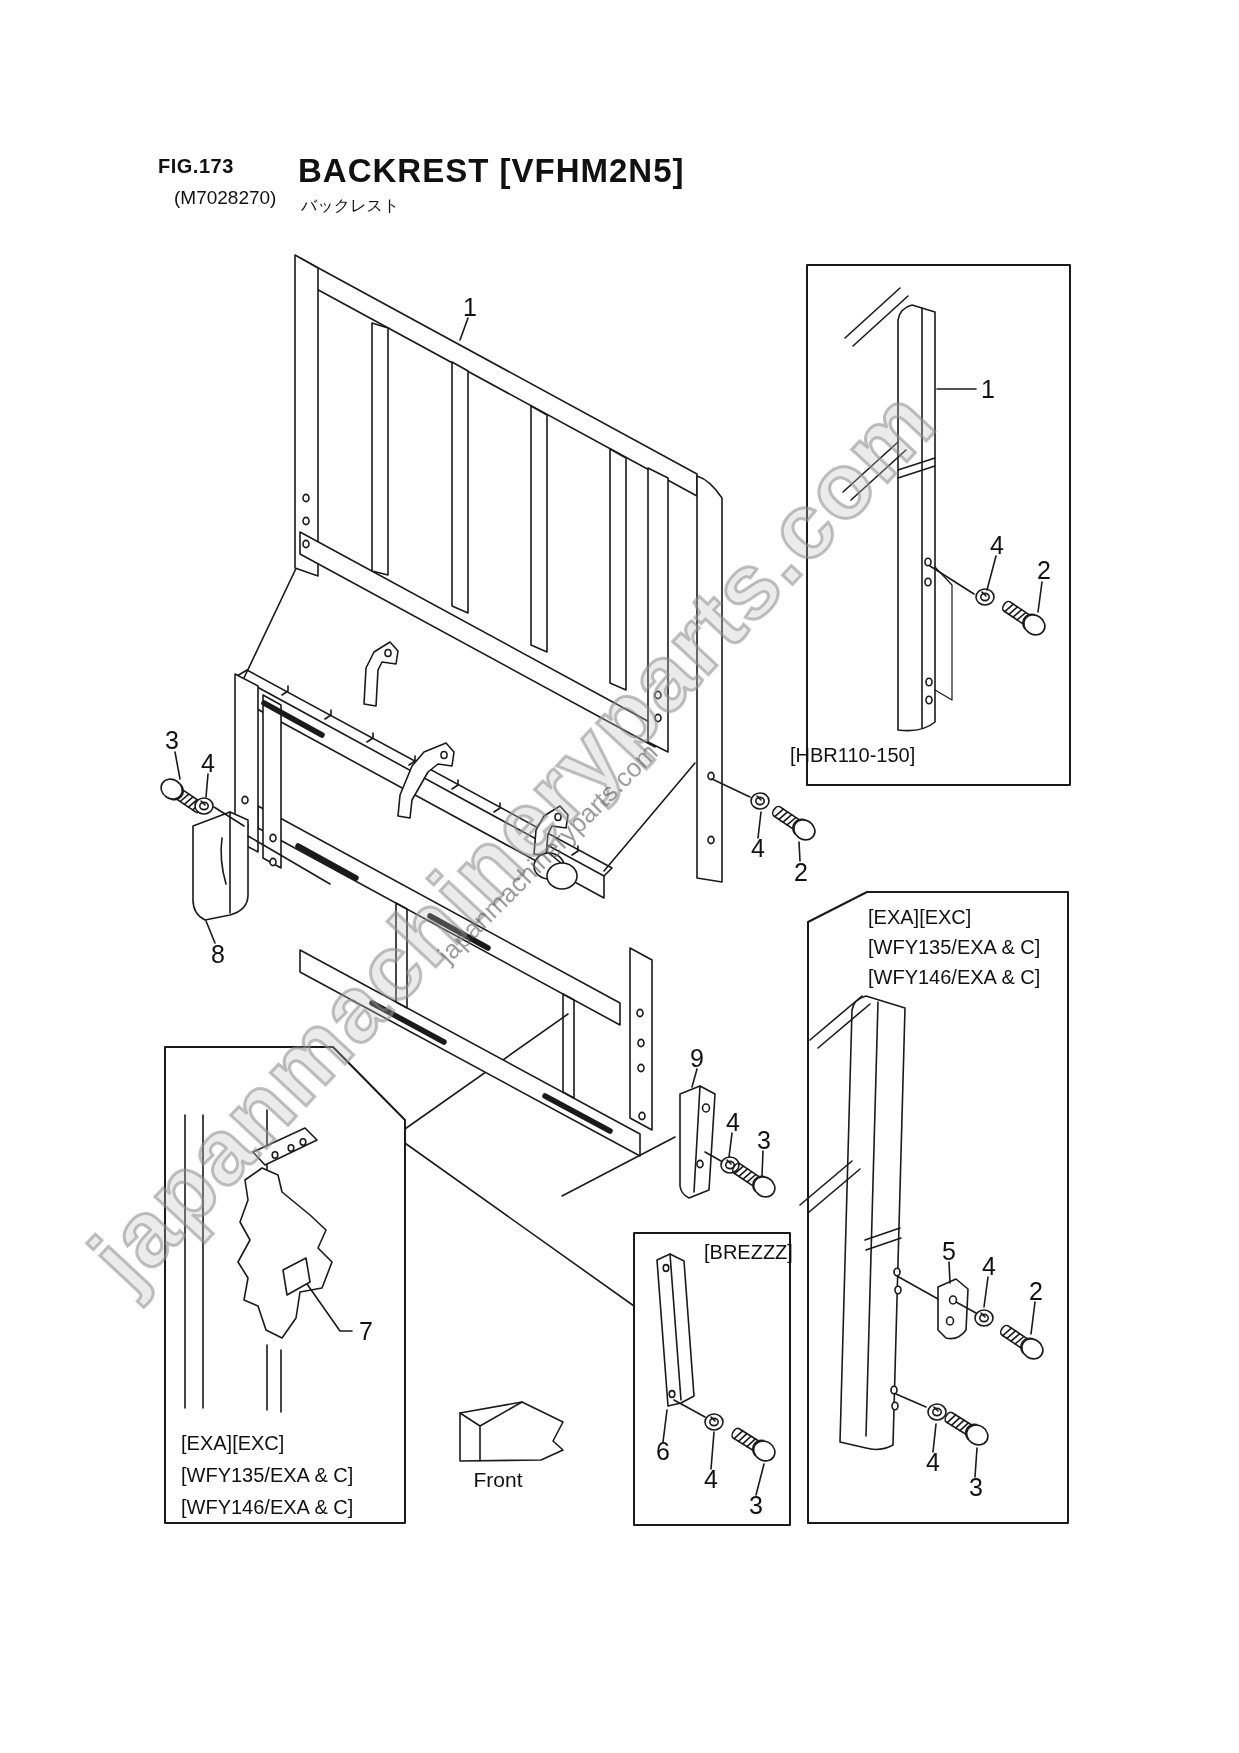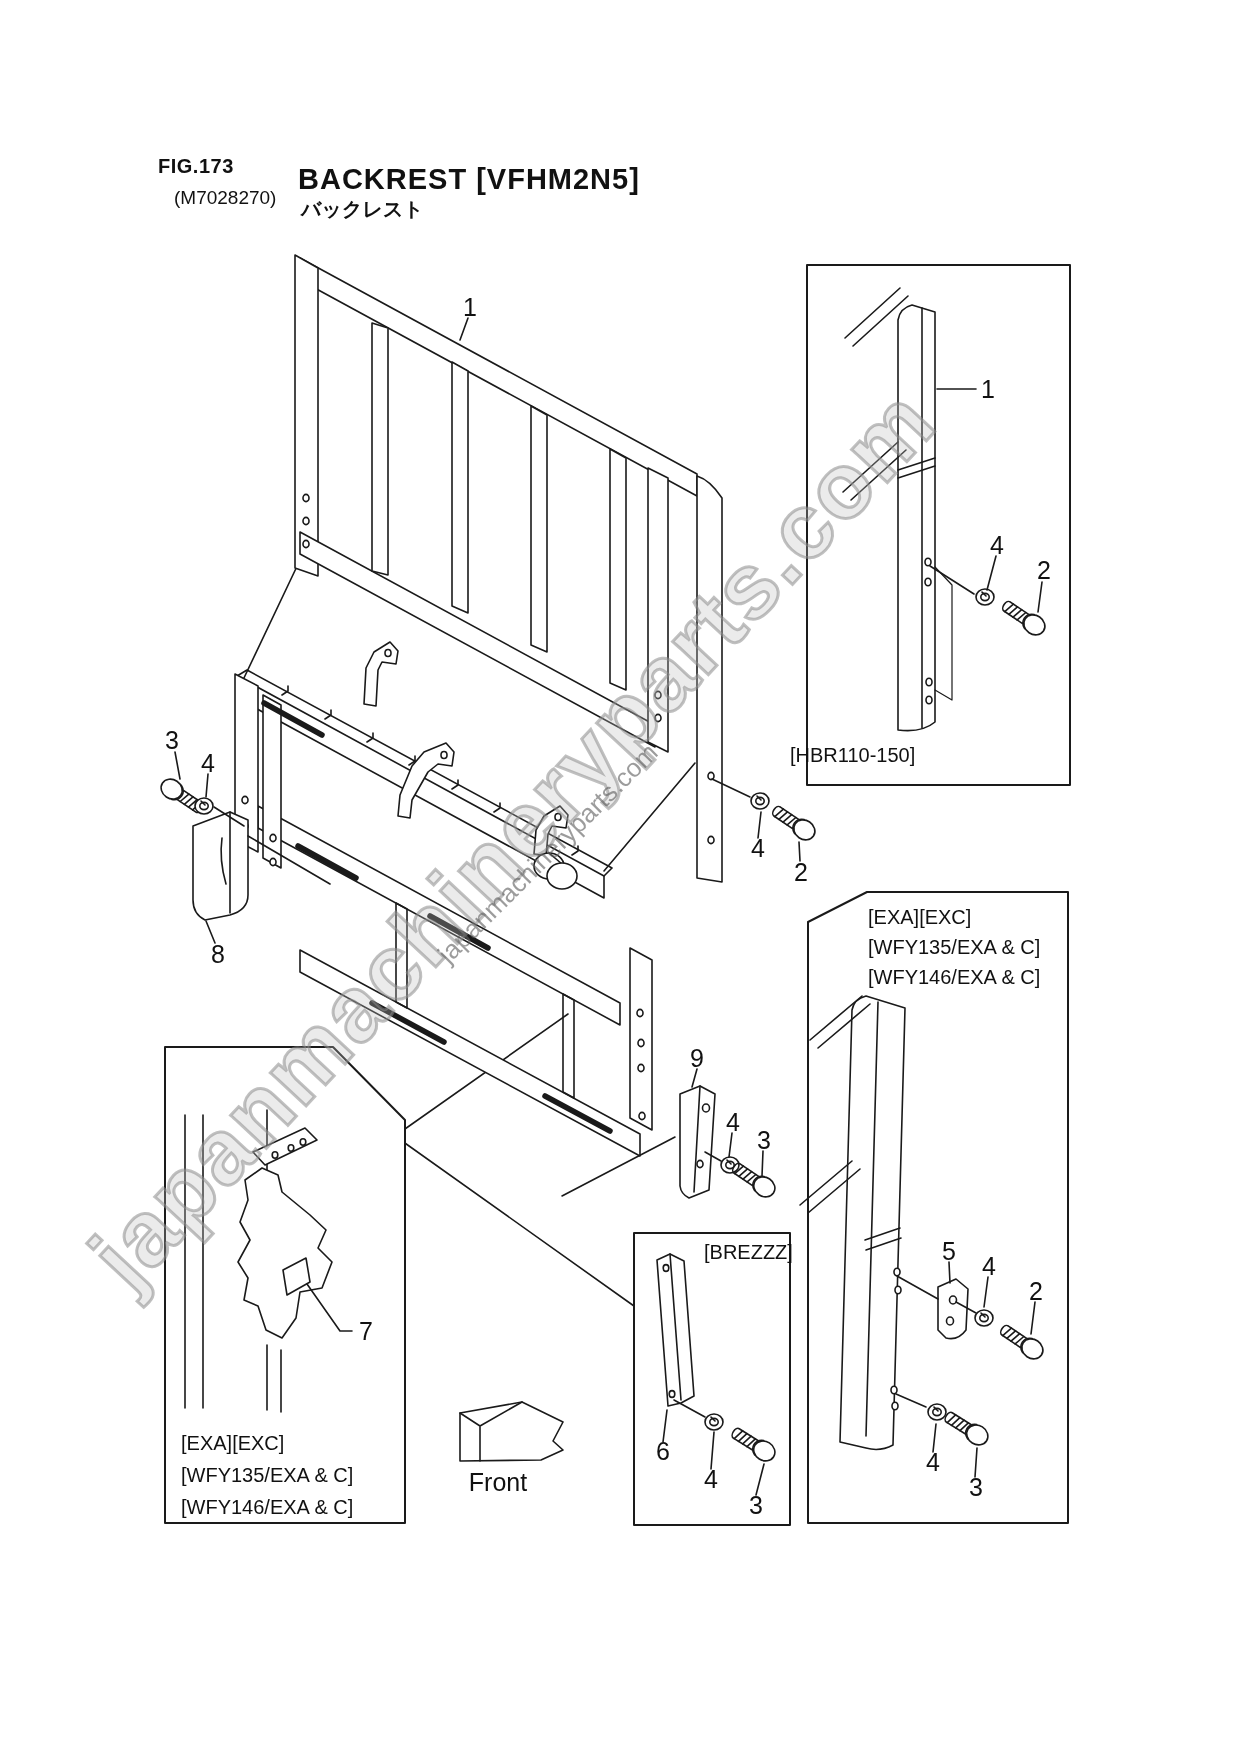--- a/index.html
+++ b/index.html
@@ -1,44 +1,44 @@
 <!DOCTYPE html>
 <html><head>
 <meta charset="utf-8">
 <style>
   html,body{margin:0;padding:0;background:#e8e8e8;}
   .page{position:relative;width:1239px;height:1753px;background:#ffffff;overflow:hidden;
         font-family:"Liberation Sans",sans-serif;color:#111;}
   .abs{position:absolute;}
   
   .fig-no{left:158px;top:155px;font-size:20px;font-weight:700;letter-spacing:.5px;}
-  .fig-title{left:298px;top:152px;font-size:29px;font-weight:700;letter-spacing:1px;margin-top:11px;}
+  .fig-title{left:298px;top:152px;font-size:33px;font-weight:700;letter-spacing:1px;}
   .fig-partno{left:174px;top:187px;font-size:19px;}
-  .fig-jp{left:301px;top:196px;font-size:20px;font-weight:700;}
+  .fig-jp{left:301px;top:196px;font-size:16px;font-weight:400;}
   
   .wm-big{left:-70px;top:810px;width:1120px;text-align:center;white-space:nowrap;
           font-size:92px;font-weight:700;letter-spacing:2px;
           transform:rotate(-47deg);pointer-events:none;z-index:5;
           color:rgba(190,190,190,.30);-webkit-text-stroke:3px rgba(140,140,140,.55);}
   .wm-small{left:348px;top:838px;width:400px;text-align:center;white-space:nowrap;
           font-size:26px;transform:rotate(-45deg);pointer-events:none;z-index:5;
           color:rgba(95,95,95,.62);}
   
   svg.draw{left:0;top:0;z-index:1;}
   svg.draw *{stroke:#1a1a1a;stroke-width:1.6;fill:none;stroke-linecap:round;stroke-linejoin:round;}
   svg.draw .wfill{fill:#ffffff;}
   svg.draw .thin{stroke-width:1.2;}
   svg.draw .box{stroke-width:2;fill:#ffffff;}
   svg.draw .slot{stroke-width:5.5;}
   svg.draw .hole{fill:#ffffff;}
   
   .co{position:absolute;z-index:6;font-size:25px;transform:translate(-50%,-50%);}
   .boxlabel{position:absolute;z-index:6;font-size:20px;white-space:nowrap;}
   .om-title{left:183px;top:1068px;font-size:22px;}
-  .front-label{left:428px;top:1468px;width:140px;text-align:center;font-size:25px;z-index:6;}
+  .front-label{left:428px;top:1468px;width:140px;text-align:center;font-size:21px;z-index:6;}
 </style>
 </head>
 <body>
 
 <div class="page">
 
   <svg class="draw abs" width="1239" height="1753" viewBox="0 0 1239 1753">
     <defs>
       <g id="bolt">
         <path d="M -35 -5.5 L -13 -5.5 M -35 5.5 L -13 5.5 M -35 -5.5 A 3.5 5.5 0 0 0 -35 5.5"></path>

